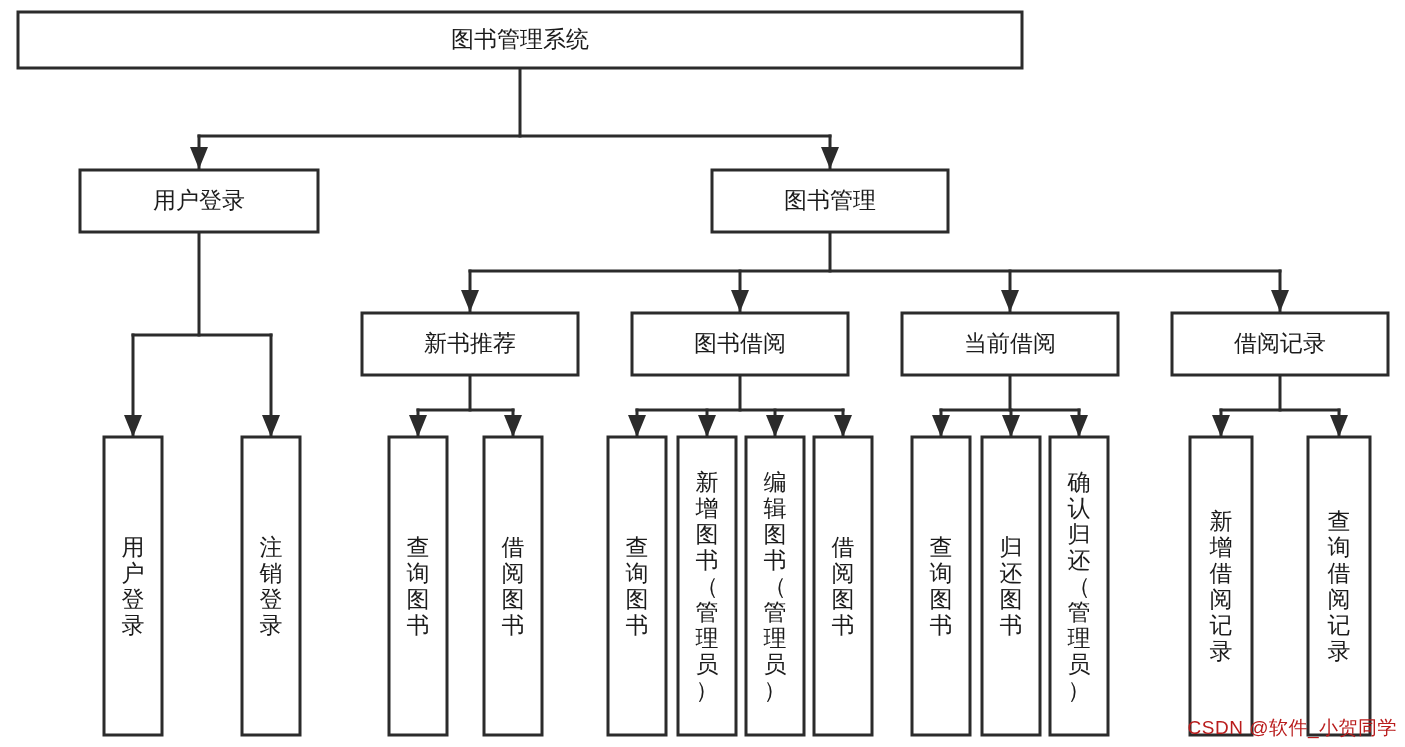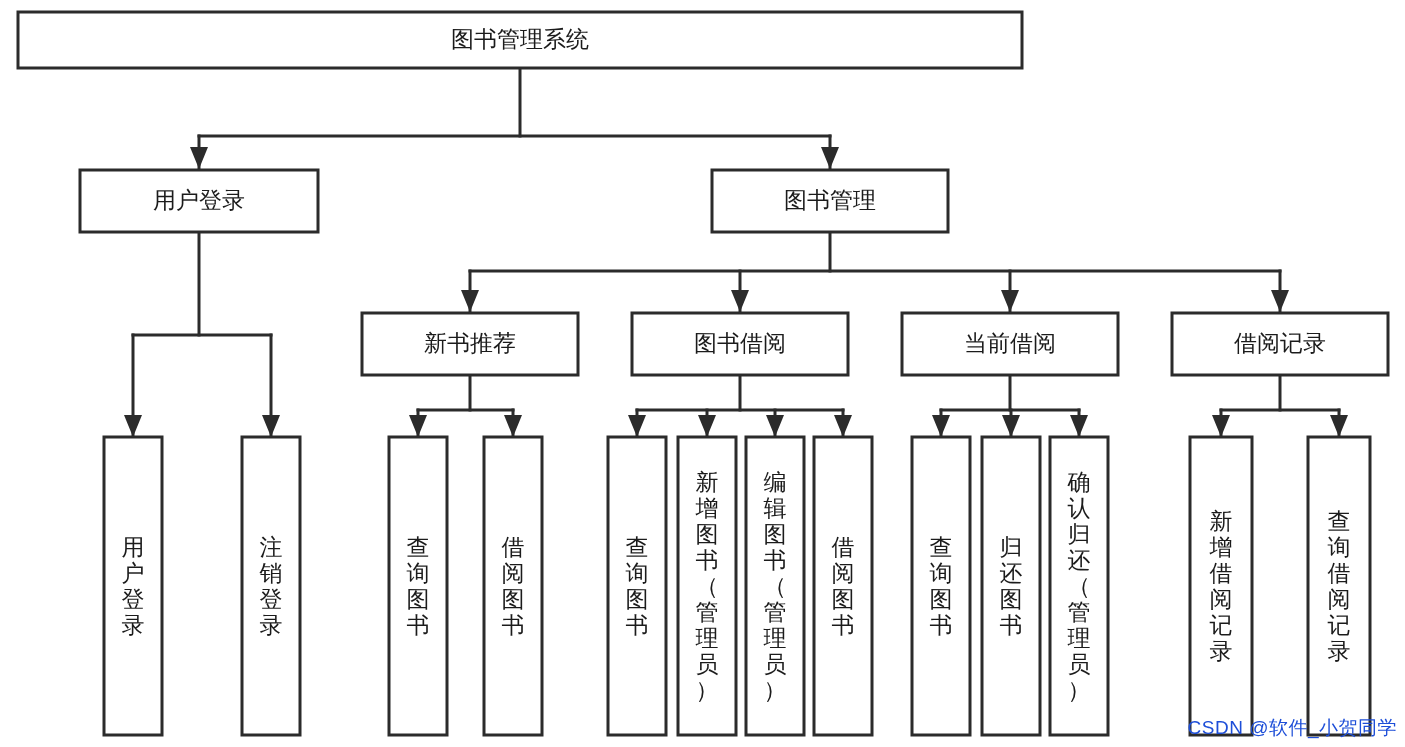--- a/index.html
+++ b/index.html
@@ -53,21 +53,21 @@
     font-size: 23px;
     fill: #1b1b1b;
     text-anchor: middle;
   }
   .watermark-text {
     position: absolute;
     right: 8px;
     bottom: 6px;
     font-family: "Liberation Sans", "DejaVu Sans", sans-serif;
     font-size: 19px;
-    color: #1d4ed8;
+    color: #b91c1c;
     letter-spacing: 0.5px;
     white-space: nowrap;
     user-select: none;
     text-align: center;
   }
 </style>
 </head>
 <body>
 
 <div id="diagram-root">

